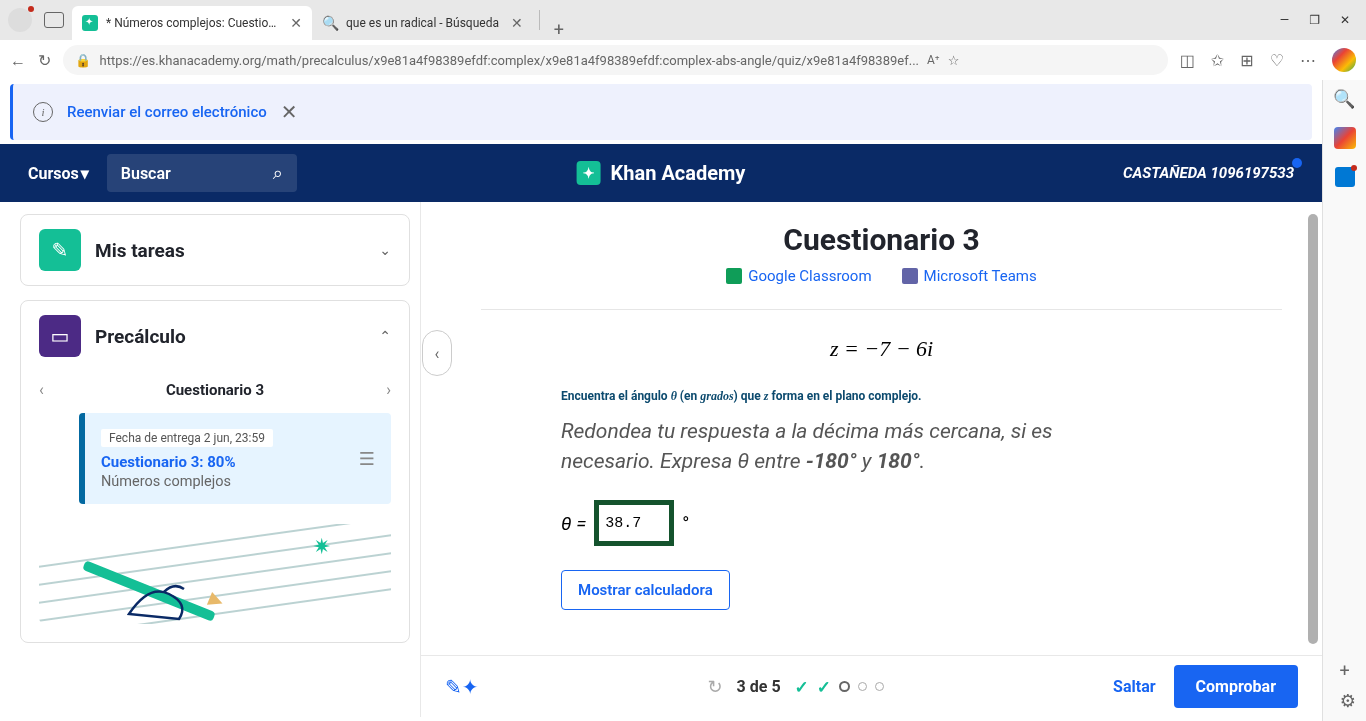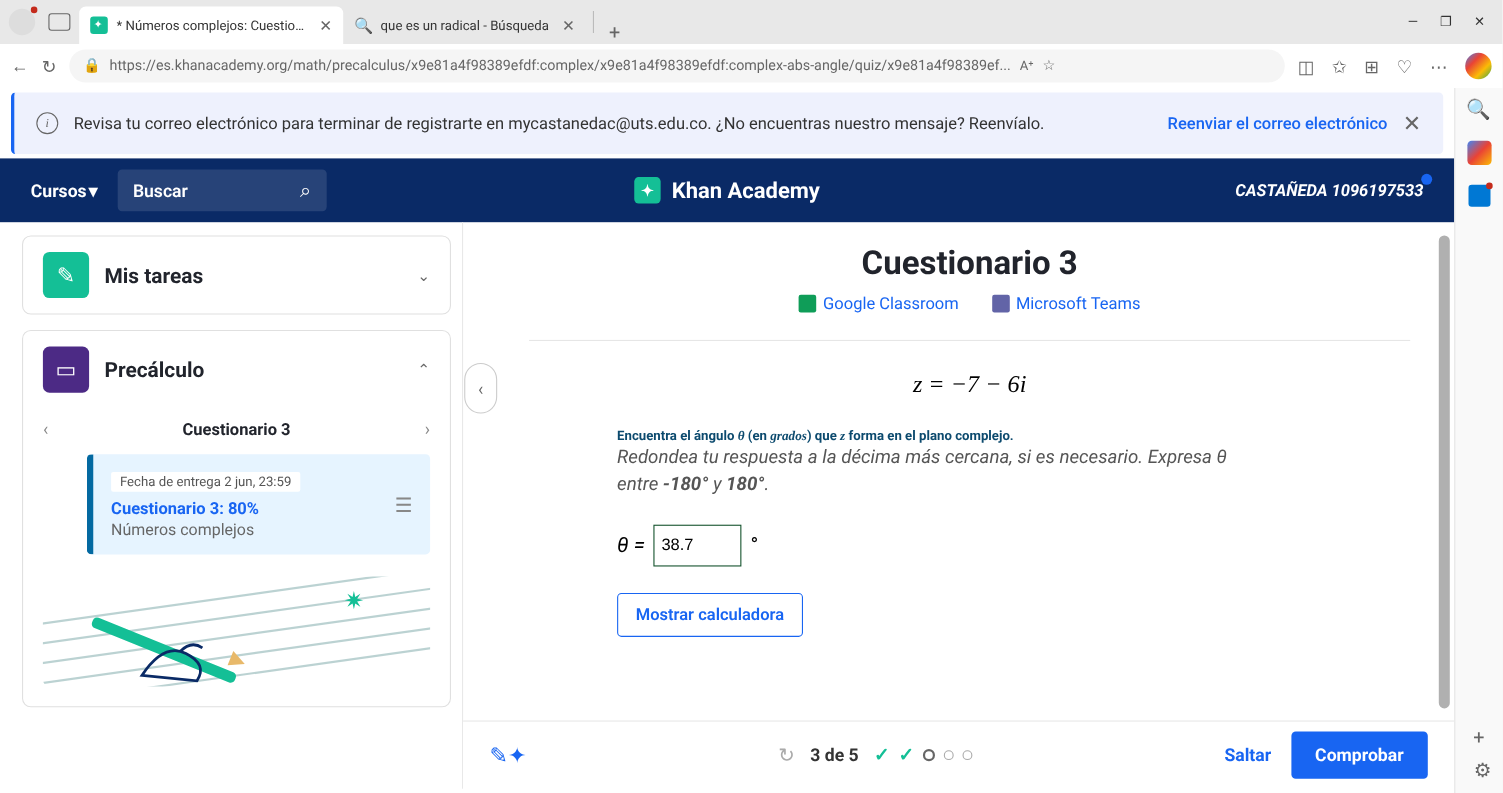--- a/index.html
+++ b/index.html
@@ -108,25 +108,25 @@
 .share-icon.gc { background: #0f9d58; border-radius: 2px; }
 .share-icon.teams { background: #6264a7; border-radius: 2px; }
 .divider { border-top: 1px solid #e6e6e6; margin: 24px 0 18px; }
 .need-row { text-align: center; color: #888; font-size: 14px; }
 .need-row .calc-link { color: #555; }
 
 .math-z { text-align: center; font-family: 'Times New Roman', serif; font-size: 22px; font-style: italic; margin: 26px 0; }
 .prompt { font-size: 12px; color: #0c4a6e; max-width: 560px; margin-left: 80px; line-height: 1.45; }
 .prompt .bold { font-weight: 700; }
 .prompt .ital { font-style: italic; font-family: 'Times New Roman', serif; }
-.prompt-sub { font-style: italic; color: #555; font-size: 17px; margin-top: 0; max-width: 560px; margin-left: 80px; line-height: 1.4; }
+.prompt-sub { font-style: italic; color: #555; font-size: 21px; margin-top: 12px; max-width: 560px; margin-left: 80px; line-height: 1.4; }
 .prompt-sub .range { font-weight: 700; font-style: italic; }
 
 .answer-row { margin: 24px 0 24px 80px; display: flex; align-items: center; gap: 8px; font-family: 'Times New Roman', serif; font-size: 19px; }
-.answer-row input { width: 80px; height: 26px; border: 1px solid #14532d; padding: 18px 6px; font-size: 15px; font-family: Liberation Sans, sans-serif; }
+.answer-row input { width: 80px; height: 26px; border: 5px solid #14532d; padding: 18px 6px; font-size: 15px; font-family: Liberation Mono, monospace; }
 
 .show-calc-btn { margin-left: 80px; border: 1.5px solid #1865f2; color: #1865f2; background: #fff; padding: 10px 16px; border-radius: 4px; font-size: 15px; font-weight: 600; }
 
 .quiz-scroll { position: absolute; right: 4px; top: 12px; width: 10px; height: 430px; background: #b0b0b0; border-radius: 5px; }
 
 
 .bottom-bar { height: 62px; border-top: 1px solid #e8e8e8; display: flex; align-items: center; padding: 0 24px; background: #fff; }
 .wand-icon { color: #1865f2; font-size: 20px; }
 .progress-center { margin-left: auto; margin-right: auto; display: flex; align-items: center; gap: 14px; }
 .refresh-icon { color: #aaa; font-size: 18px; }
@@ -192,21 +192,20 @@
   <span>🔍</span>
   <div class="m365"></div>
   <div class="outlook"></div>
   <span style="margin-top:auto;margin-bottom:40px">+</span>
   <span class="settings-gear">⚙</span>
 </div>
 
 <div class="content">
   <div class="notif-banner">
     <div class="notif-icon">i</div>
-    <span class="notif-text">Revisa tu correo electrónico para terminar de registrarte en mycastanedac@uts.edu.co. ¿No encuentras nuestro mensaje? Reenvíalo.</span>
     <a class="notif-link">Reenviar el correo electrónico</a>
     <span class="notif-close">✕</span>
   </div>
 
   <div class="ka-nav">
     <div class="ka-courses">
       <span>Cursos</span>
       <span>▾</span>
     </div>
     <div class="ka-search-box">

